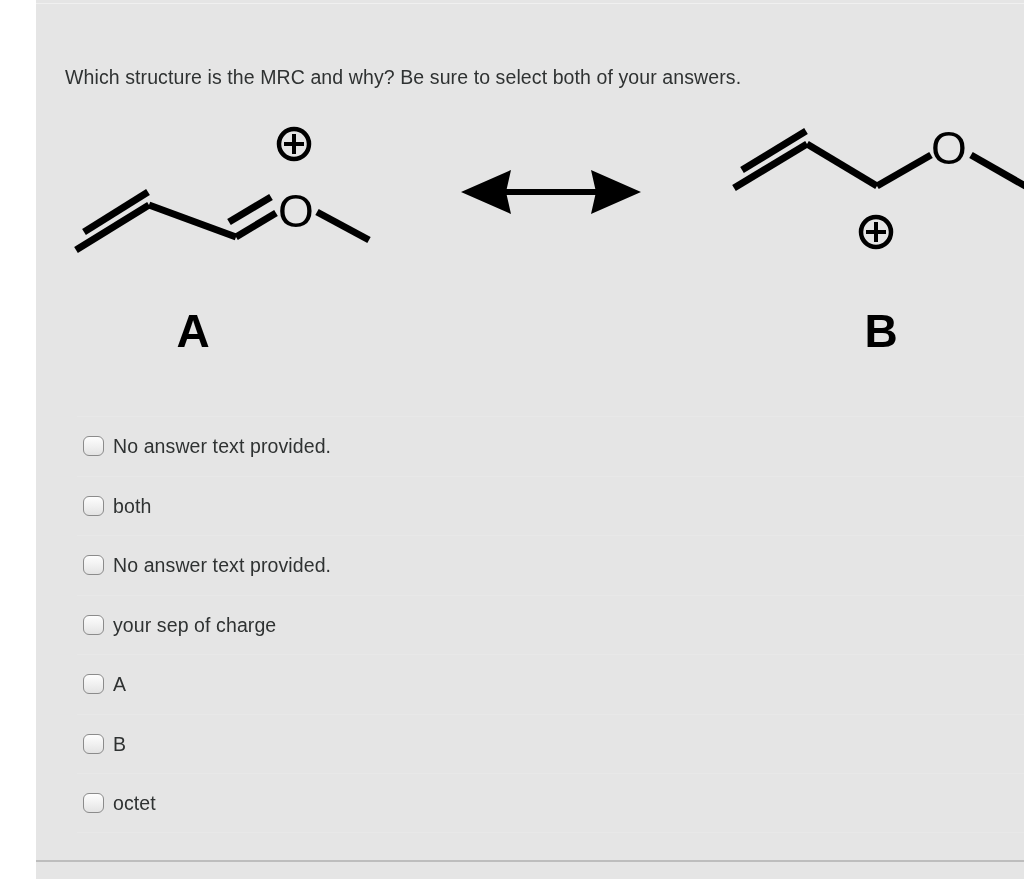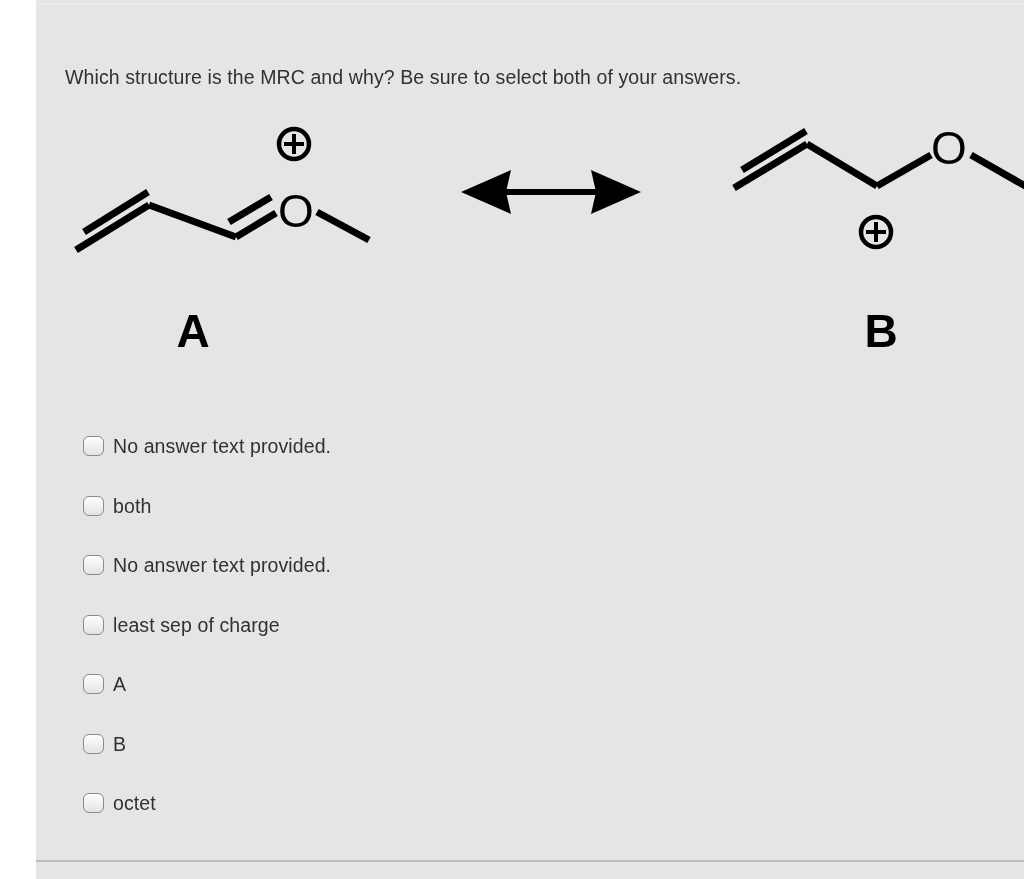--- a/index.html
+++ b/index.html
@@ -192,21 +192,21 @@
       <span class="option-label">both</span>
     </div>
 
     <div class="option-row">
       <span class="checkbox"></span>
       <span class="option-label">No answer text provided.</span>
     </div>
 
     <div class="option-row">
       <span class="checkbox"></span>
-      <span class="option-label">least sep of charge</span>
+      <span class="option-label">your sep of charge</span>
     </div>
 
     <div class="option-row">
       <span class="checkbox"></span>
       <span class="option-label">A</span>
     </div>
 
     <div class="option-row">
       <span class="checkbox"></span>
       <span class="option-label">B</span>

